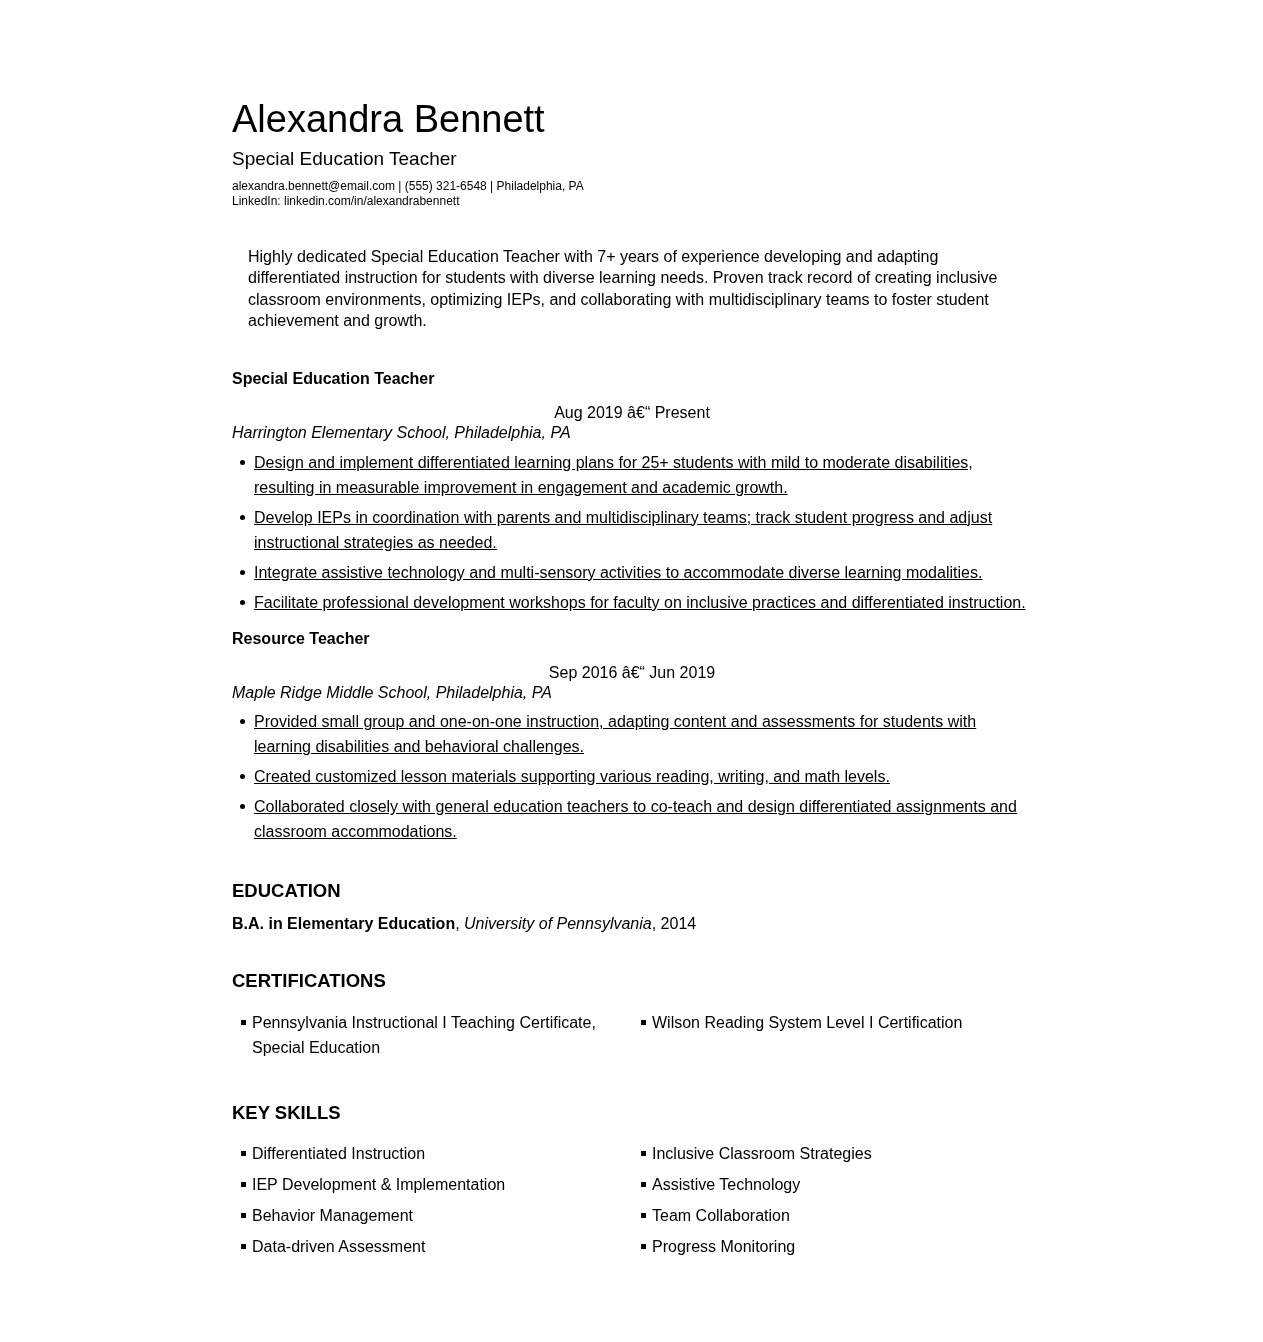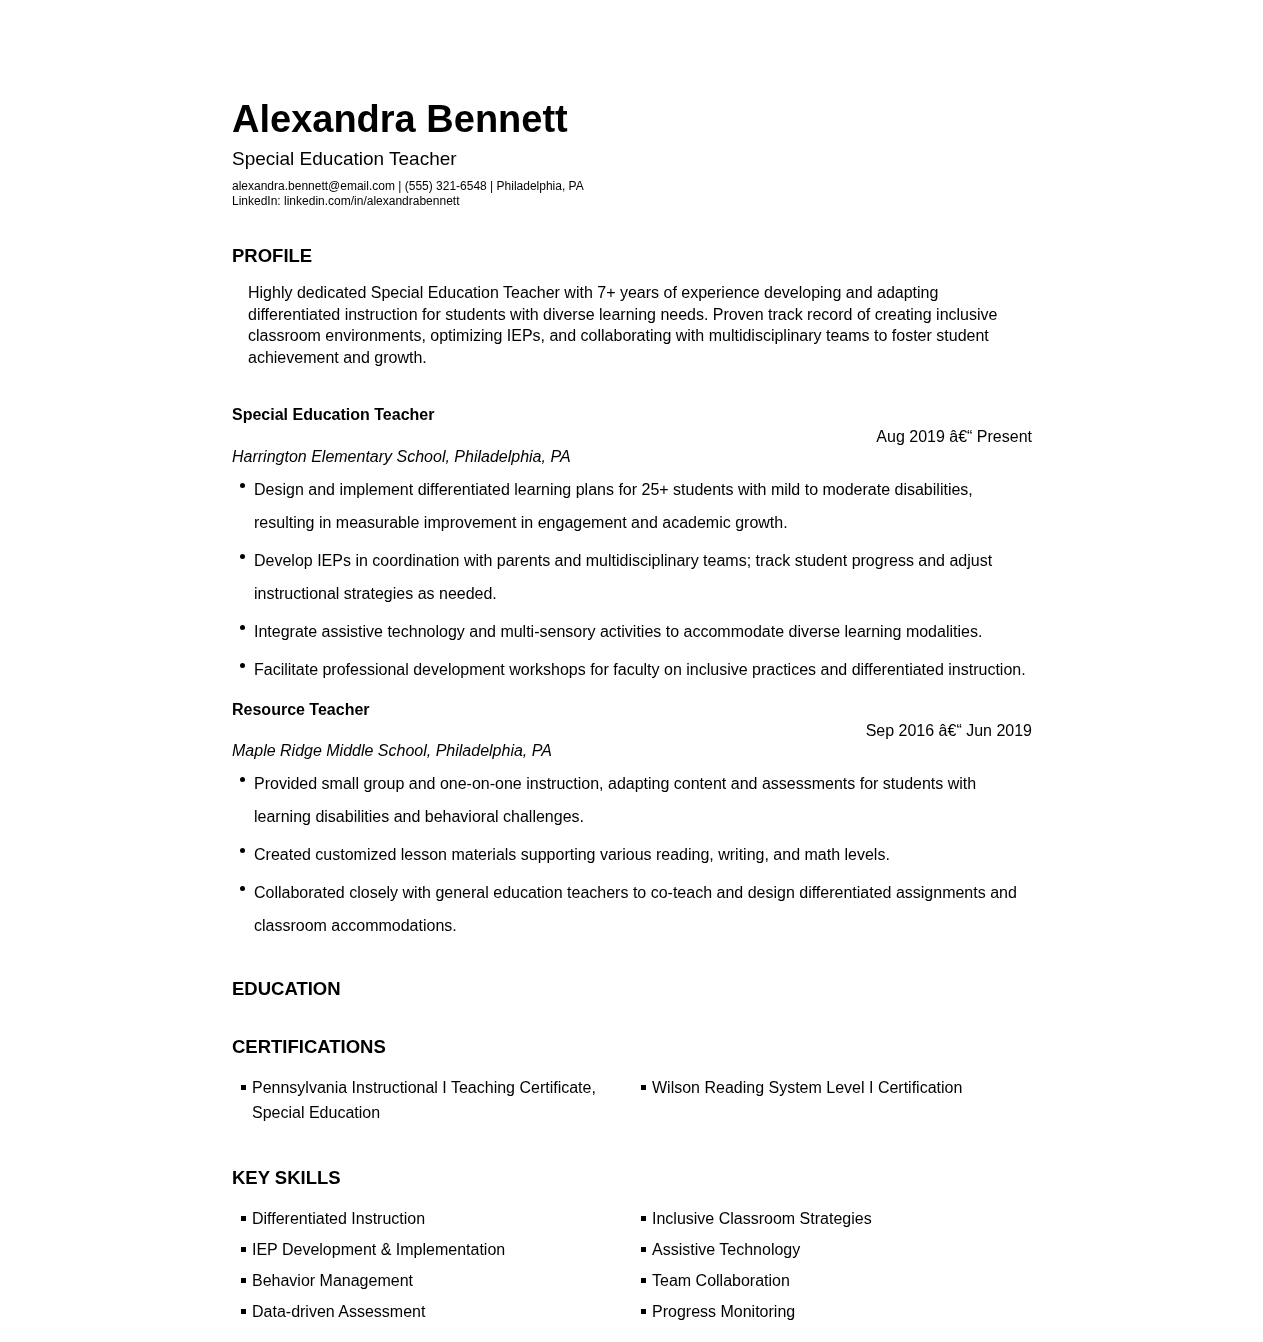--- a/index.html
+++ b/index.html
@@ -9,46 +9,47 @@
     box-sizing: border-box;
     padding: 98px 231px 40px 232px;
     background: #fff;
     color: #000;
     font-family: "Liberation Sans", "DejaVu Sans", sans-serif;
     font-size: 16px;
   }
   .content { width: 800px; }
 
   
-  .name { font-size: 38px; font-weight: bold; line-height: 1.12; margin: 0 0 7px 0; }
+  .name { font-size: 38px; font-weight: normal; line-height: 1.12; margin: 0 0 7px 0; }
   .subtitle { font-size: 19px; line-height: 1.2; margin: 0 0 9px 0; }
   .contact-line { font-size: 12px; line-height: 1.22; }
 
   
   .section { margin-top: 37px; }
   .section-heading {
     font-size: 18.5px;
     font-weight: bold;
     margin: 0 0 14px 0;
     line-height: 1.1;
   }
 
   
   .profile-text { margin: 16px; line-height: 1.35; }
 
   
   .job-title { font-weight: bold; margin-top: 14px; line-height: 1.2; }
-  .job-dates { text-align: right; line-height: 1.2; margin-top: 2px; }
+  .job-dates { text-align: center; line-height: 1.2; margin-top: 15px; }
   .job-company { font-style: italic; line-height: 1.2; margin-top: 1px; }
   ul.bullets { list-style: none; margin: 7px 0 0 0; padding: 0 0 0 8px; }
   ul.bullets li {
     position: relative;
     padding-left: 14px;
-    line-height: 33px;
+    line-height: 25px;
     margin-bottom: 5px;
+    text-decoration: underline;
   }
   ul.bullets li::before {
     content: "";
     position: absolute;
     left: 0; top: 10px;
     width: 5px; height: 5px;
     border-radius: 50%;
     background: #000;
   }
 
@@ -82,21 +83,20 @@
   <div class="content">
 
     <header>
       <h1 class="name">Alexandra Bennett</h1>
       <div class="subtitle">Special Education Teacher</div>
       <div class="contact-line">alexandra.bennett@email.com | (555) 321-6548 | Philadelphia, PA</div>
       <div class="contact-line">LinkedIn: linkedin.com/in/alexandrabennett</div>
     </header>
 
     <section class="section">
-      <h3 class="section-heading">PROFILE</h3>
       <p class="profile-text">Highly dedicated Special Education Teacher with 7+ years of experience developing and adapting differentiated instruction for students with diverse learning needs. Proven track record of creating inclusive classroom environments, optimizing IEPs, and collaborating with multidisciplinary teams to foster student achievement and growth.</p>
     </section>
 
     <section class="section">
 
       <div class="job">
         <div class="job-title">Special Education Teacher</div>
         <div class="job-dates">Aug 2019 â€“ Present</div>
         <div class="job-company">Harrington Elementary School, Philadelphia, PA</div>
         <ul class="bullets">
@@ -114,20 +114,21 @@
         <ul class="bullets">
           <li>Provided small group and one-on-one instruction, adapting content and assessments for students with learning disabilities and behavioral challenges.</li>
           <li>Created customized lesson materials supporting various reading, writing, and math levels.</li>
           <li>Collaborated closely with general education teachers to co-teach and design differentiated assignments and classroom accommodations.</li>
         </ul>
       </div>
     </section>
 
     <section class="section">
       <h3 class="section-heading">EDUCATION</h3>
+      <div class="edu-line"><span class="edu-degree">B.A. in Elementary Education</span><span>, </span><span class="edu-school">University of Pennsylvania</span><span>, </span><span>2014</span></div>
     </section>
 
     <section class="section">
       <h3 class="section-heading">CERTIFICATIONS</h3>
       <div class="two-col">
         <div class="col">
           <ul class="col-list">
             <li>Pennsylvania Instructional I Teaching Certificate, Special Education</li>
           </ul>
         </div>

